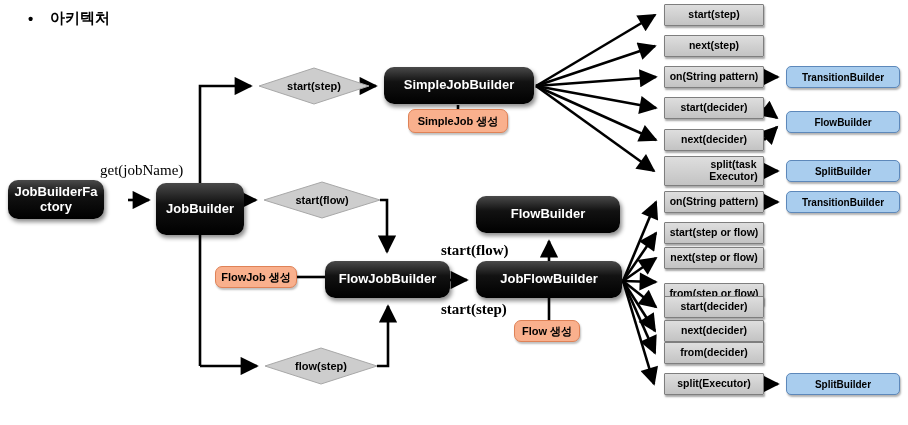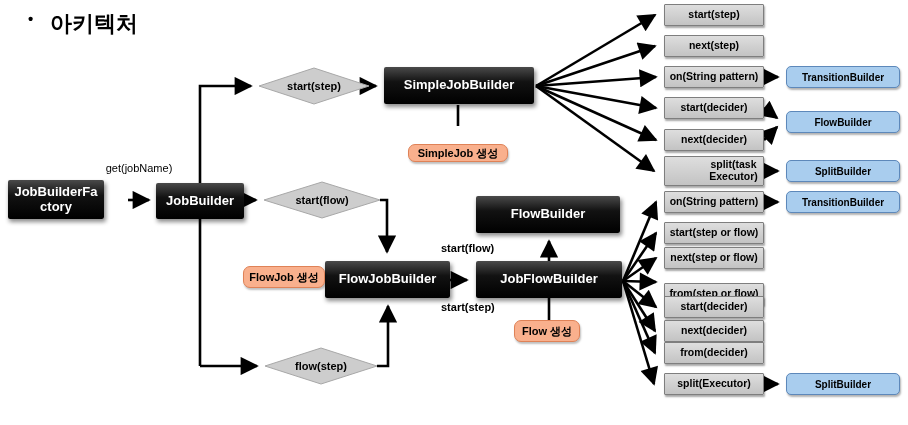--- a/index.html
+++ b/index.html
@@ -5,21 +5,21 @@
   html,body{margin:0;padding:0;background:#fff;}
   .stage{
     position:relative;width:908px;height:425px;background:#ffffff;overflow:hidden;
     font-family:"Liberation Sans",sans-serif;color:#000;
   }
   .stage svg.wires{position:absolute;left:0;top:0;width:908px;height:425px;}
   .black-node{
     position:absolute;box-sizing:border-box;
     background:linear-gradient(180deg,#4a4a4a 0%,#121212 40%,#000 100%);
     color:#fff;font-weight:bold;font-size:13px;line-height:1.15;
-    border-radius:2px;display:flex;align-items:center;justify-content:center;
+    border-radius:10px;display:flex;align-items:center;justify-content:center;
     text-align:center;box-shadow:1.5px 3px 4px rgba(0,0,0,.45);padding:2px 4px;
   }
   .wrap-any{overflow-wrap:anywhere;word-break:break-word;}
   .method{
     position:absolute;left:664px;width:100px;height:22px;box-sizing:border-box;
     background:linear-gradient(180deg,#dedede 0%,#c3c3c3 100%);
     border:1px solid #7e7e7e;font-weight:bold;font-size:10.5px;line-height:1.1;
     display:flex;align-items:center;justify-content:center;text-align:center;
     box-shadow:1px 2px 2px rgba(0,0,0,.35);border-radius:1px;padding:0 3px;
   }
@@ -32,23 +32,23 @@
   .note-orange{
     position:absolute;box-sizing:border-box;
     background:#f9b08d;border:1.5px solid #df8257;border-radius:7px;
     font-weight:bold;font-size:11px;display:flex;align-items:center;justify-content:center;
     box-shadow:1px 2px 2px rgba(0,0,0,.25);
   }
   .diamond-label{
     position:absolute;transform:translate(-50%,-50%);
     font-weight:bold;font-size:11px;white-space:nowrap;text-align:center;
   }
-  .edge-label{position:absolute;font-size:11px;white-space:nowrap;}
+  .edge-label{position:absolute;font-size:15px;white-space:nowrap;font-family:Liberation Serif, serif;}
   .edge-label.bold{font-weight:bold;}
-  .page-title{position:absolute;left:50px;top:9px;font-size:22px;font-weight:bold;}
+  .page-title{position:absolute;left:50px;top:9px;font-size:15px;font-weight:bold;}
   .title-bullet{position:absolute;left:28px;top:10px;font-size:15px;font-weight:bold;}
 </style>
 </head>
 <body>
 
 <div class="stage">
 
   <svg class="wires" viewBox="0 0 908 425">
     <defs>
       <marker id="arr" viewBox="0 0 10 10" refX="9" refY="5" markerWidth="8" markerHeight="7" orient="auto-start-reverse">
@@ -107,32 +107,32 @@
       <polygon points="259,86 314,68 369,86 314,104"></polygon>
       <polygon points="264,200 322,182 380,200 322,218"></polygon>
       <polygon points="265,366 321,348 377,366 321,384"></polygon>
     </g>
   </svg>
 
   <span class="title-bullet">•</span>
   <div class="page-title">아키텍처</div>
 
   <div class="black-node wrap-any" style="left:8px;top:180px;width:96px;height:39px;">JobBuilderFactory</div>
-  <div class="black-node" style="left:156px;top:183px;width:88px;height:36px;">JobBuilder</div>
+  <div class="black-node" style="left:156px;top:183px;width:88px;height:52px;">JobBuilder</div>
   <div class="black-node" style="left:384px;top:67px;width:150px;height:37px;">SimpleJobBuilder</div>
   <div class="black-node" style="left:476px;top:196px;width:144px;height:37px;">FlowBuilder</div>
   <div class="black-node" style="left:325px;top:261px;width:125px;height:37px;">FlowJobBuilder</div>
   <div class="black-node" style="left:476px;top:261px;width:146px;height:37px;">JobFlowBuilder</div>
 
   <span class="diamond-label" style="left:314px;top:86px;">start(step)</span>
   <span class="diamond-label" style="left:322px;top:200px;">start(flow)</span>
   <span class="diamond-label" style="left:321px;top:366px;">flow(step)</span>
 
-  <div class="note-orange" style="left:408px;top:144px;width:100px;height:18px;">SimpleJob 생성</div>
-  <div class="note-orange" style="left:215px;top:266px;width:82px;height:22px;margin-left:28px;">FlowJob 생성</div>
+  <div class="note-orange" style="left:408px;top:109px;width:100px;height:24px;">SimpleJob 생성</div>
+  <div class="note-orange" style="left:215px;top:266px;width:82px;height:22px;">FlowJob 생성</div>
   <div class="note-orange" style="left:514px;top:320px;width:66px;height:22px;">Flow 생성</div>
 
   <span class="edge-label" style="left:100px;top:162px;width:78px;text-align:center;">get(jobName)</span>
   <span class="edge-label bold" style="left:441px;top:242px;">start(flow)</span>
   <span class="edge-label bold" style="left:441px;top:301px;">start(step)</span>
 
   <div class="method" style="top:4px;">start(step)</div>
   <div class="method" style="top:35px;">next(step)</div>
   <div class="method" style="top:66px;">on(String pattern)</div>
   <div class="method" style="top:97px;">start(decider)</div>

